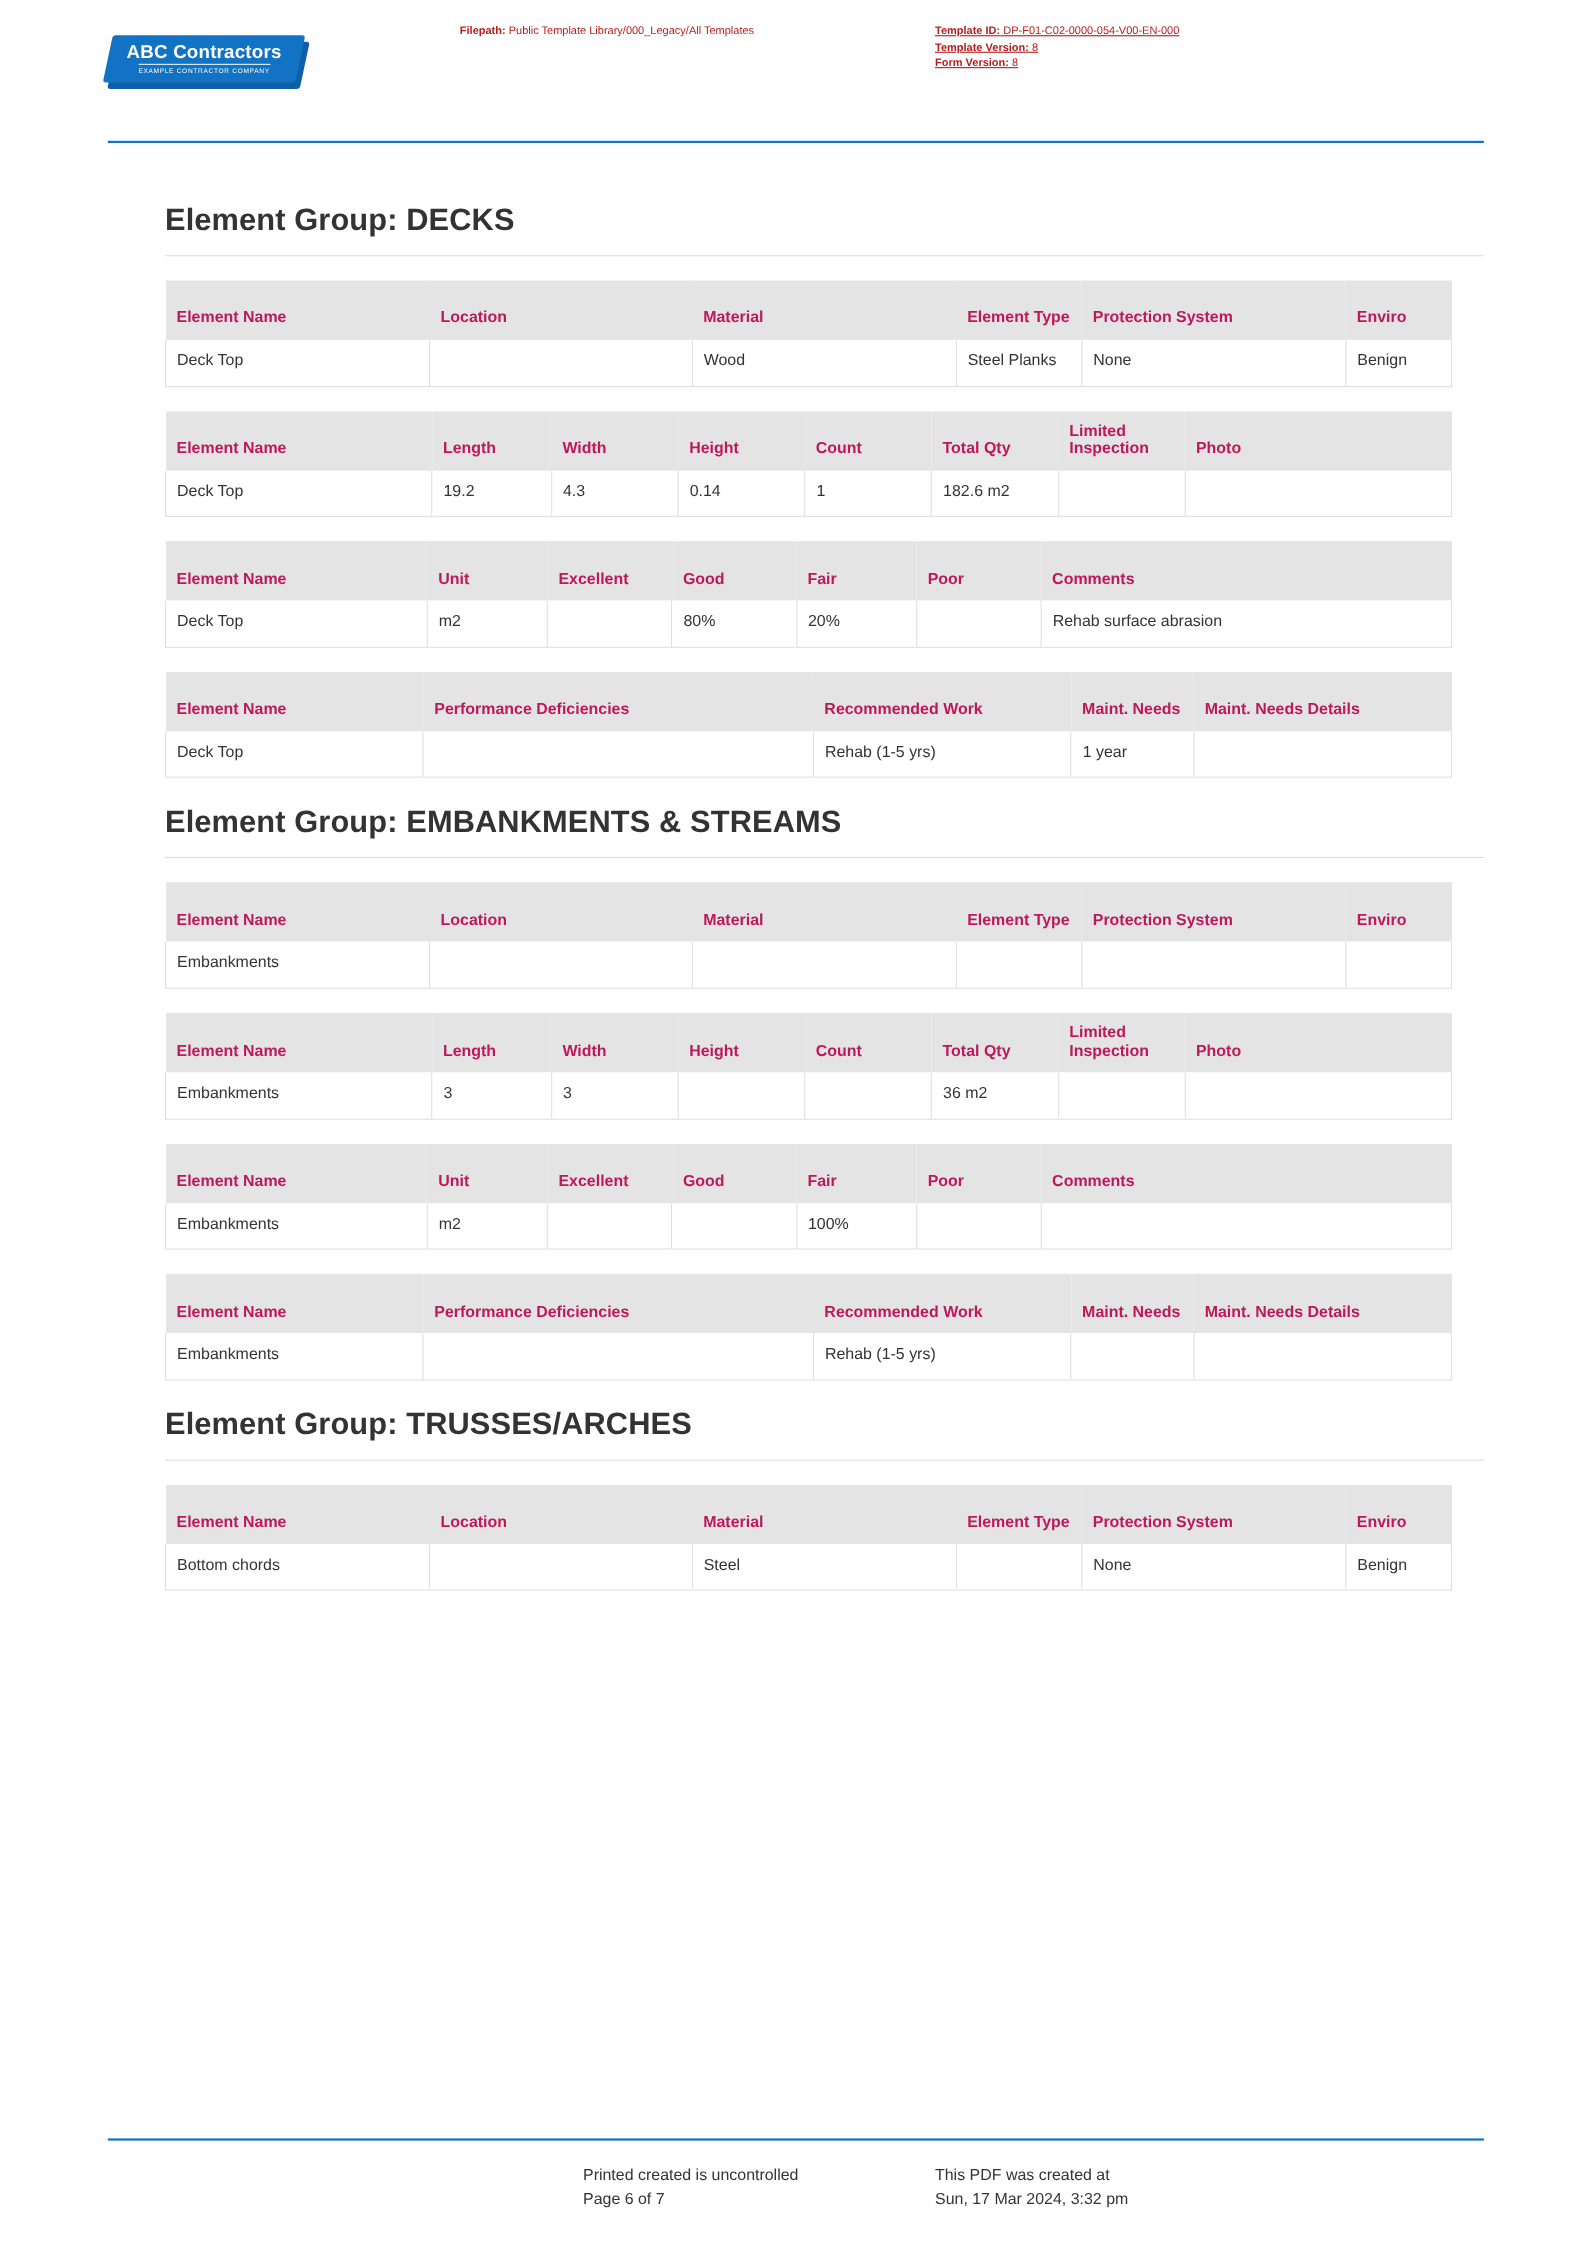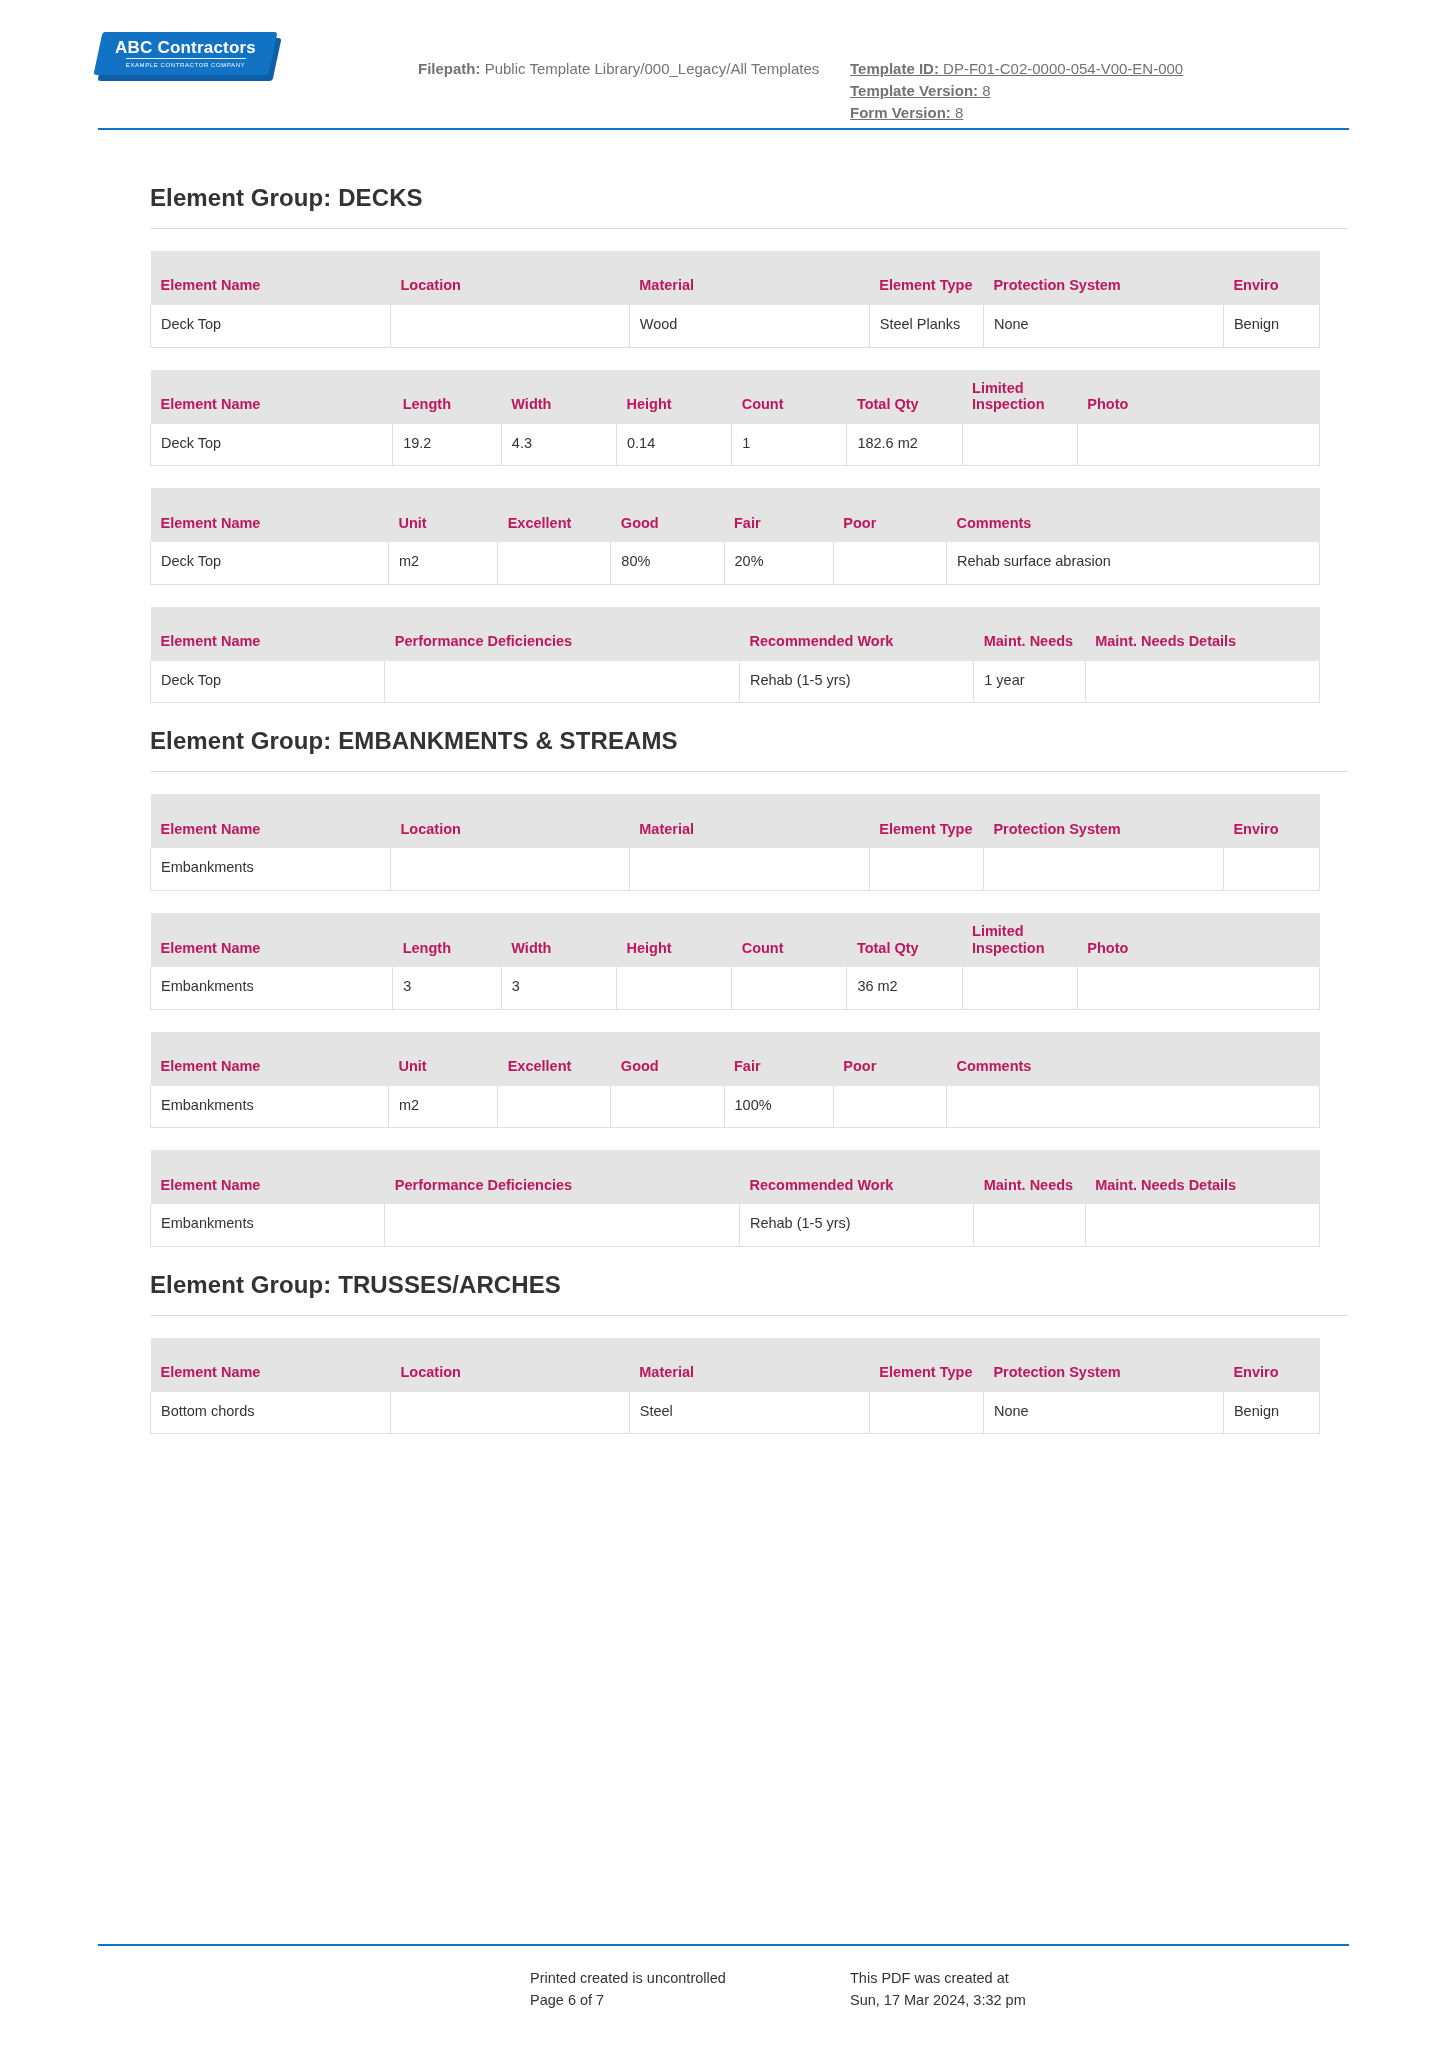--- a/index.html
+++ b/index.html
@@ -78,24 +78,23 @@
   }
   .logo-rule {
     width: 120px;
     height: 1px;
     background: #ffffff;
     margin-top: 2px;
     opacity: 0.9;
   }
 
   .meta-col {
-    font-size: 15px;
+    font-size: 10px;
     line-height: 1.45;
-    color: #737373;
-    margin-top: 36px;
+    color: #b91c1c;
   }
   .meta-col.left { flex: 0 0 432px; }
   .meta-col.right { flex: 1 1 auto; text-decoration: underline; }
   .meta-col b { font-weight: bold; }
 
   .header-rule {
     position: absolute;
     left: 98px;
     top: 128px;
     width: 1251px;
@@ -105,21 +104,21 @@
 
   
   .content {
     position: absolute;
     left: 98px;
     top: 160px;
     width: 1251px;
   }
 
   h2.group-title {
-    font-size: 24px;
+    font-size: 28px;
     font-weight: bold;
     color: #333333;
     margin: 24px 0 0 52px;
     letter-spacing: 0.1px;
   }
   .title-rule {
     margin: 16px 0 0 52px;
     width: 1199px;
     height: 1px;
     background: #dcdcdc;

